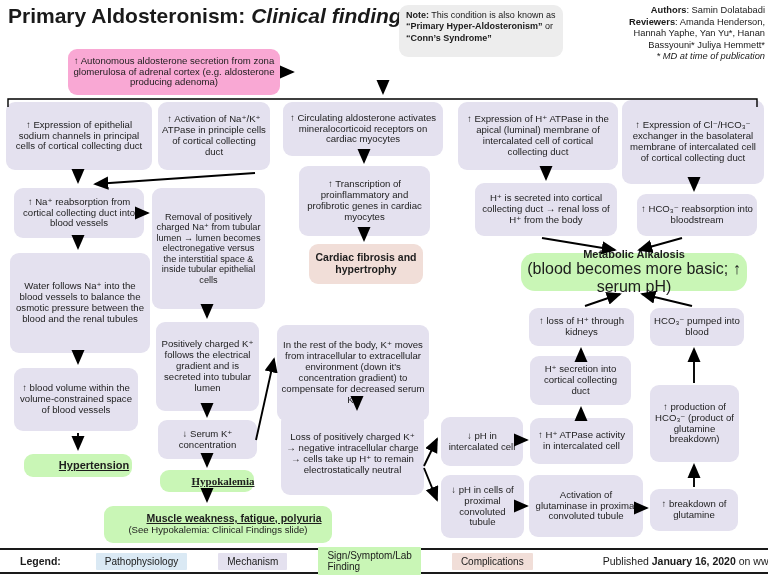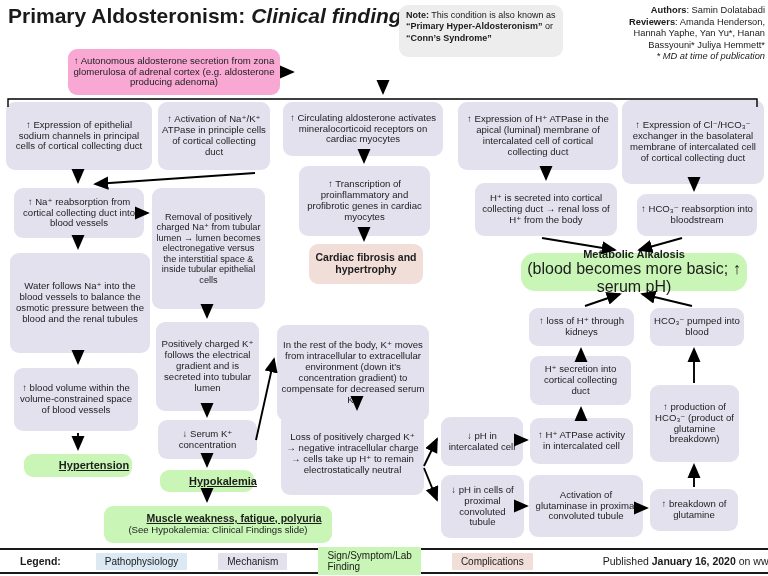--- a/index.html
+++ b/index.html
@@ -72,21 +72,21 @@
   <div class="node mech" style="left:10px;top:253px;width:140px;height:100px;">Water follows Na⁺ into the blood vessels to balance the osmotic pressure between the blood and the renal tubules</div>
   <div class="node mech" style="left:14px;top:368px;width:124px;height:63px;">↑ blood volume within the volume-constrained space of blood vessels</div>
   <div class="node find leaf" style="left:24px;top:454px;width:108px;height:23px;">
       <span class="u">Hypertension</span>
     </div>
 
   <div class="node mech" style="left:158px;top:102px;width:112px;height:68px;">↑ Activation of Na⁺/K⁺ ATPase in principle cells of cortical collecting duct</div>
   <div class="node mech small" style="left:152px;top:188px;width:113px;height:121px;">Removal of positively charged Na⁺ from tubular lumen → lumen becomes electronegative versus the interstitial space &amp; inside tubular epithelial cells</div>
   <div class="node mech" style="left:156px;top:322px;width:103px;height:89px;">Positively charged K⁺ follows the electrical gradient and is secreted into tubular lumen</div>
   <div class="node mech" style="left:158px;top:420px;width:99px;height:39px;">↓ Serum K⁺ concentration</div>
-  <div class="node find leaf" style="left:160px;top:470px;width:94px;height:22px;">
+  <div class="node find leaf" style="left:160px;top:470px;width:94px;height:22px;font-family:Liberation Serif, serif;">
       <span class="u">Hypokalemia</span>
     </div>
   <div class="node find leaf two-line" style="left:104px;top:506px;width:228px;height:37px;font-size:10.5px;">
     <span>
         <span class="l1 u">Muscle weakness, fatigue, polyuria</span>
         <span class="l2" style="font-size:9.6px;">(See Hypokalemia: Clinical Findings slide)</span>
       </span>
   </div>
 
   <div class="node mech" style="left:283px;top:102px;width:160px;height:54px;">↑ Circulating aldosterone activates mineralocorticoid receptors on cardiac myocytes</div>

